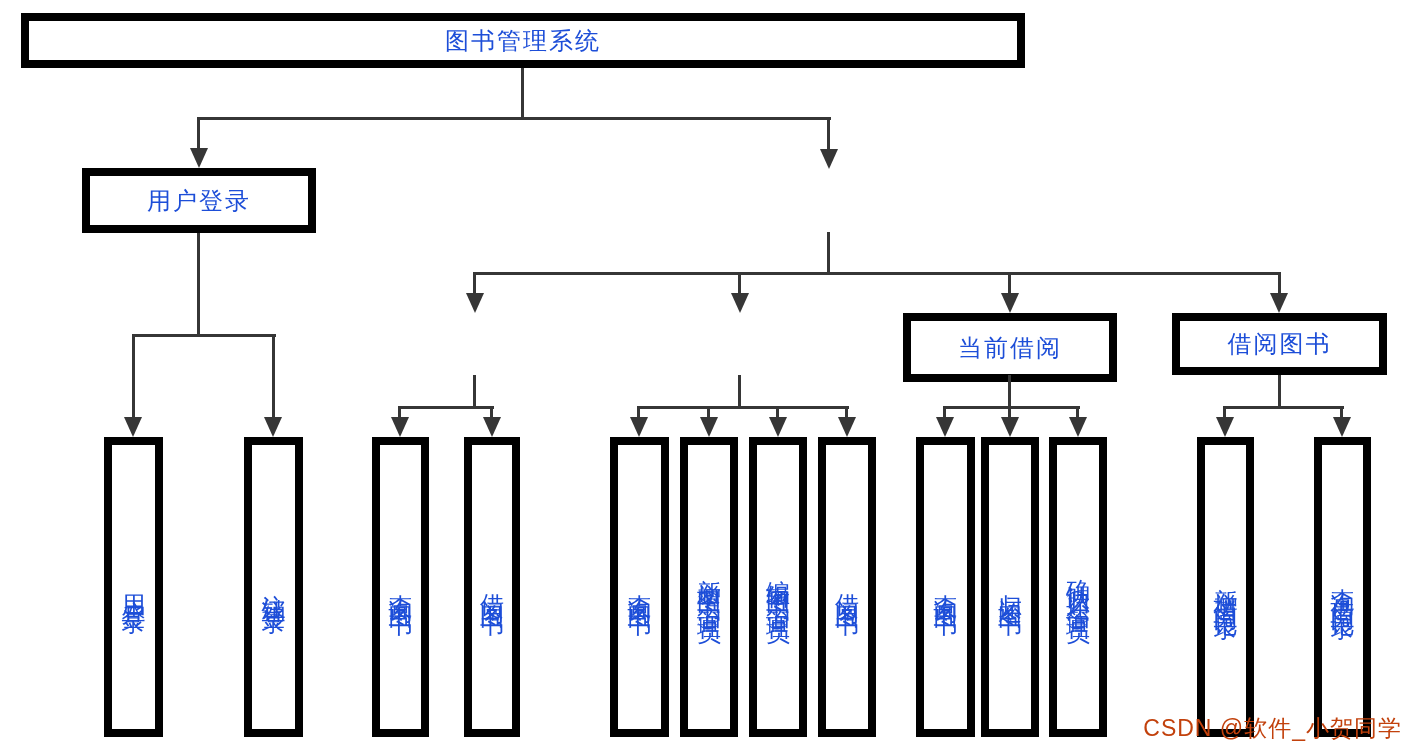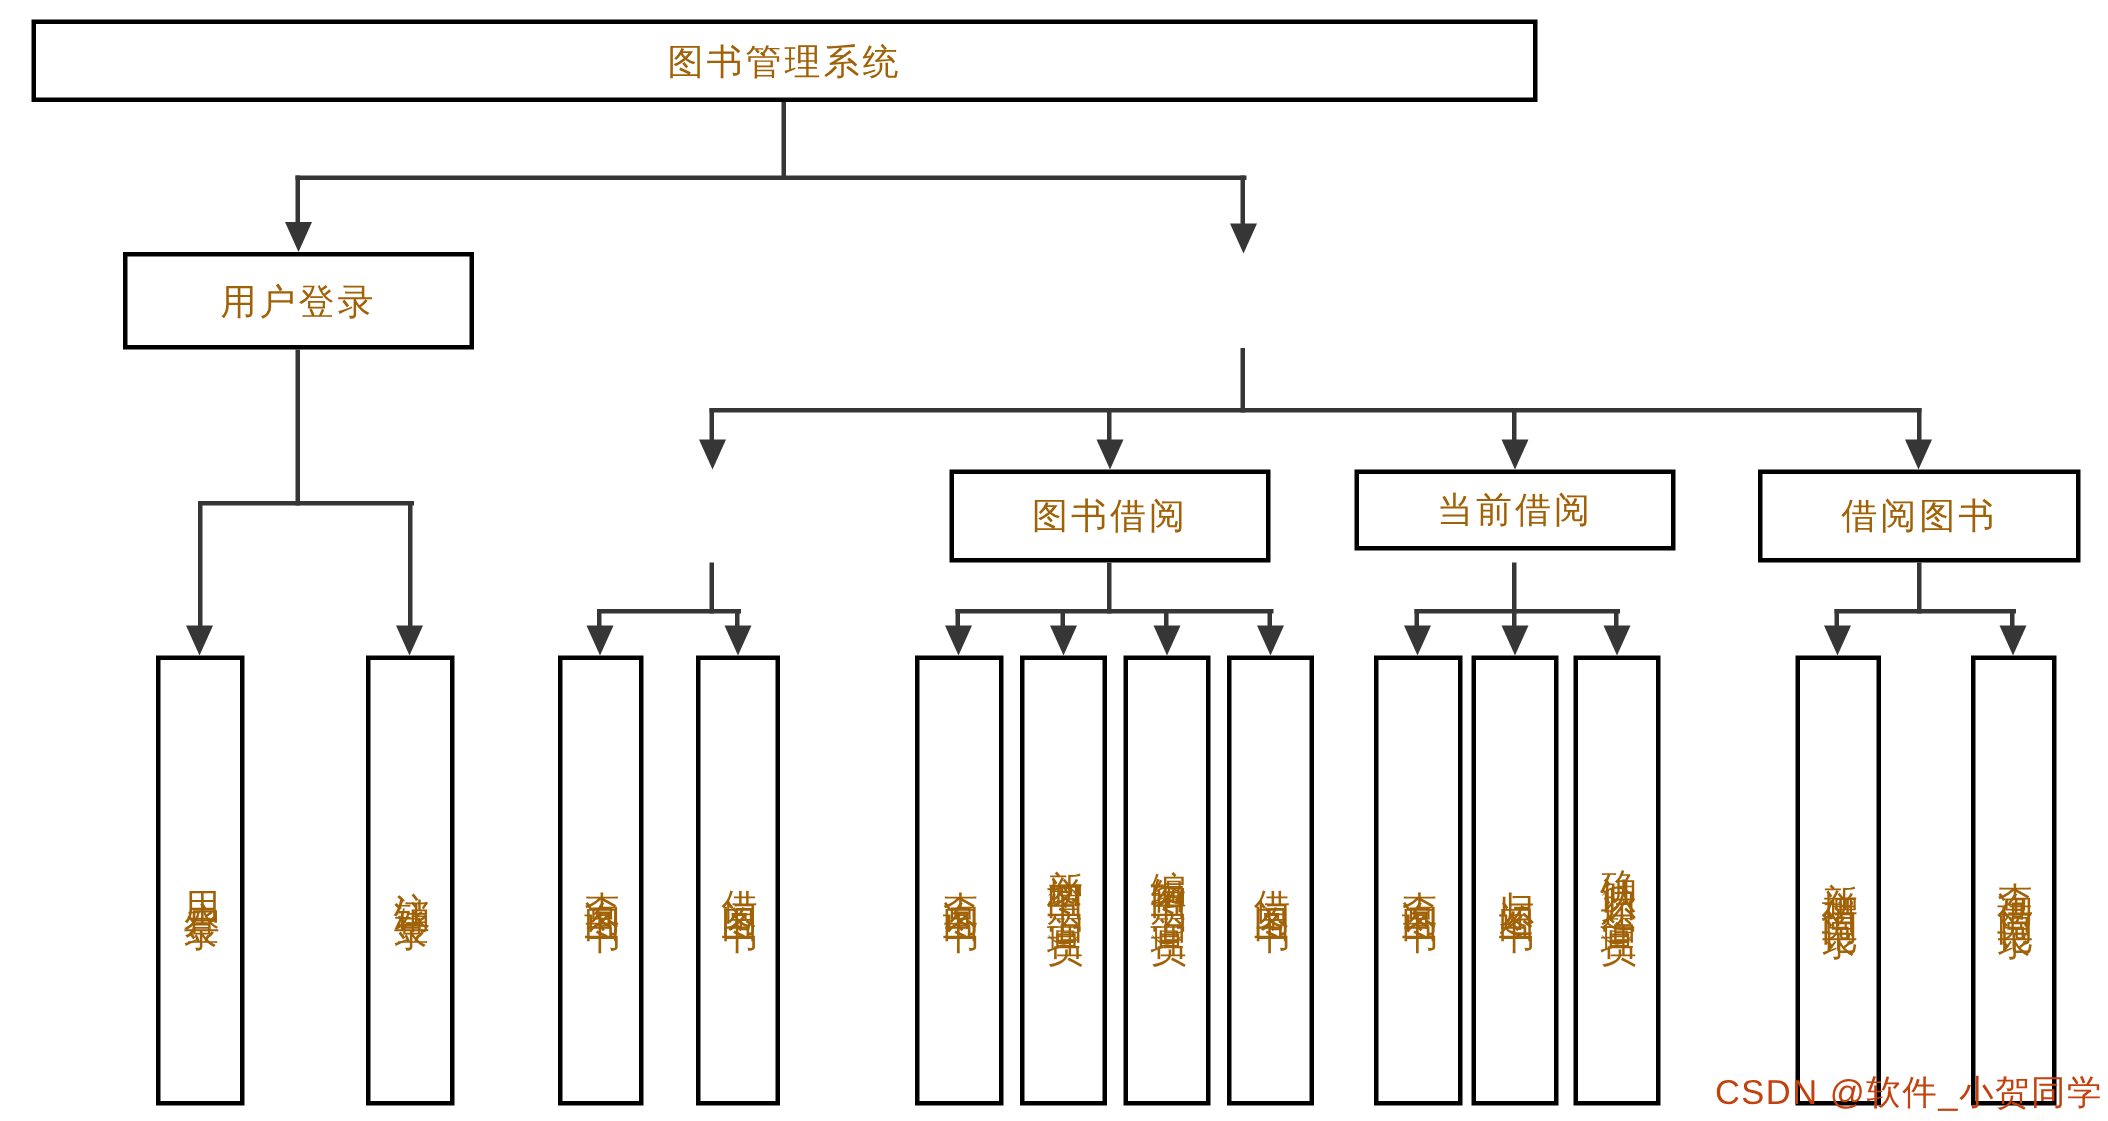--- a/index.html
+++ b/index.html
@@ -3,23 +3,23 @@
 <meta charset="utf-8">
 <style>
   html,body{margin:0;padding:0;background:#ffffff;}
   .canvas{
     position:relative;width:1405px;height:747px;background:#ffffff;
     font-family:"Liberation Sans","DejaVu Sans",sans-serif;
     overflow:hidden;
   }
   .box{
     position:absolute;box-sizing:border-box;
-    border:3px solid #000000;background:#ffffff;
+    border:8px solid #000000;background:#ffffff;
     display:flex;align-items:center;justify-content:center;
-    color:#a16207;font-size:24px;letter-spacing:2px;
+    color:#1d4ed8;font-size:24px;letter-spacing:2px;
   }
   .box .vtext{
     writing-mode:vertical-rl;text-orientation:mixed;
     letter-spacing:6px;line-height:1;white-space:nowrap;
   }
   .hline{position:absolute;height:3px;background:#363636;}
   .vline{position:absolute;width:3px;background:#363636;}
   .arrow{
     position:absolute;width:0;height:0;
     border-left:9px solid transparent;border-right:9px solid transparent;
@@ -62,24 +62,21 @@
   <div class="hline" style="left:473px;top:272px;width:808px;"></div>
   <div class="vline" style="left:473px;top:272px;height:23px;"></div>
   <div class="arrow" style="left:466px;top:293px;"></div>
   <div class="vline" style="left:738px;top:272px;height:23px;"></div>
   <div class="arrow" style="left:731px;top:293px;"></div>
   <div class="vline" style="left:1008px;top:272px;height:23px;"></div>
   <div class="arrow" style="left:1001px;top:293px;"></div>
   <div class="vline" style="left:1278px;top:272px;height:23px;"></div>
   <div class="arrow" style="left:1270px;top:293px;"></div>
 
-  <div class="box" style="left:633px;top:313px;width:214px;height:62px;">
-    <span>图书借阅</span>
-  </div>
-  <div class="box" style="left:903px;top:313px;width:214px;height:54px;">
+  <div class="box" style="left:903px;top:313px;width:214px;height:69px;">
     <span>当前借阅</span>
   </div>
   <div class="box" style="left:1172px;top:313px;width:215px;height:62px;">
     <span>借阅图书</span>
   </div>
 
   <div class="vline" style="left:473px;top:375px;height:34px;"></div>
   <div class="hline" style="left:398px;top:406px;width:96px;"></div>
   <div class="vline" style="left:398px;top:406px;height:13px;"></div>
   <div class="arrow" style="left:391px;top:417px;"></div>

